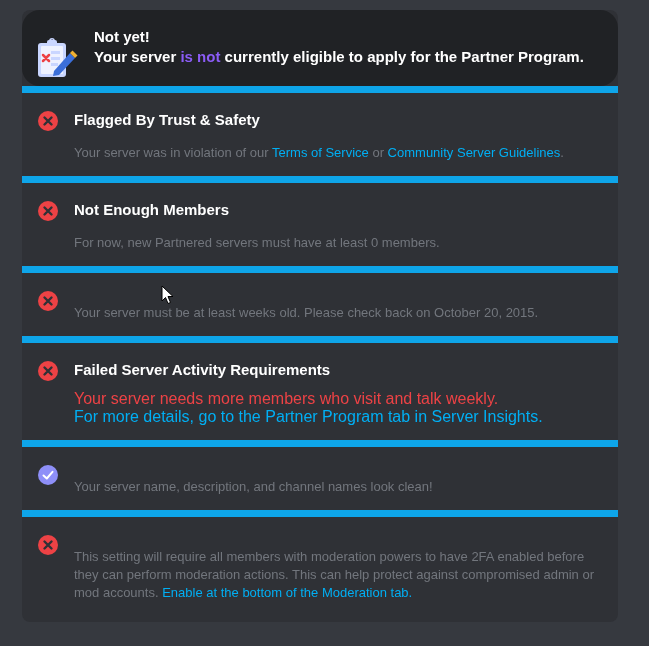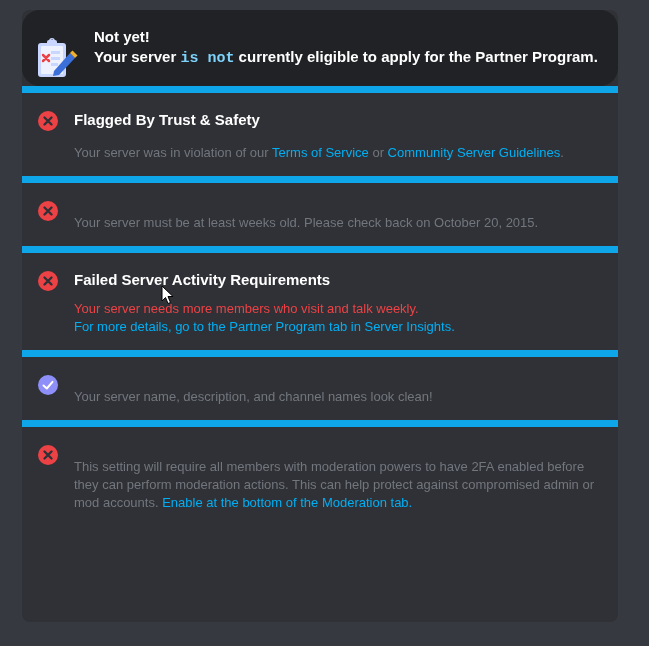--- a/index.html
+++ b/index.html
@@ -14,37 +14,37 @@
     background:#2f3136; border-radius:8px; overflow:hidden;
   }
   .header {
     height:76px; background:#202225; position:relative;border-radius:18px;
   }
   .header .icon { position:absolute; left:14px; top:27px; width:42px; height:42px; }
   .header .text {
     position:absolute; left:72px; top:17px; right:20px;
     color:#ffffff; font-weight:bold; font-size:15px; line-height:20px;
   }
-  .red { color:#7dd3fc;font-family:Liberation Mono, monospace; }
+  .red { color:#8b5cf6; }
   .row {
     position:relative; border-top:7px solid #0ea5e9;
     padding:17px 20px 14px 52px;
   }
   .row:first-of-type { border-top:none; }
   .row .status {
     position:absolute; left:16px; top:18px; width:20px; height:20px;
   }
   .row .title {
     color:#ffffff; font-weight:bold; font-size:15px; line-height:20px;
   }
   .row .desc {
     color:#72767d; font-size:13px; line-height:18px; margin-top:14px;
   }
   .link { color:#00aff4; }
-  .extra { margin-top:10px; font-size:13px; line-height:18px; }
+  .extra { margin-top:10px; font-size:16px; line-height:18px; }
   .extra .err { color:#ed4245; }
   .cursor { position:absolute; left:161px; top:285px; width:13px; height:20px; }
 </style>
 </head>
 <body>
 
 <div class="card">
   <div class="header">
     <svg class="icon" viewBox="0 0 42 42">
       <rect x="2" y="6" width="28" height="34" rx="3" fill="#c9d6ff"></rect>
@@ -66,20 +66,28 @@
 
   <div class="row">
     <svg class="status" viewBox="0 0 20 20">
         <circle cx="10" cy="10" r="10" fill="#ed4245"></circle>
         <path d="M6.5 6.5 L13.5 13.5 M13.5 6.5 L6.5 13.5" stroke="#2f3136" stroke-width="2.4" stroke-linecap="round"></path>
       </svg>
     <div class="title">Flagged By Trust &amp; Safety</div>
     <div class="desc"><span>Your server was in violation of our </span><span class="link">Terms of Service</span><span> or </span><span class="link">Community Server Guidelines</span><span>.</span></div>
   </div>
 
+  <div class="row">
+    <svg class="status" viewBox="0 0 20 20">
+        <circle cx="10" cy="10" r="10" fill="#ed4245"></circle>
+        <path d="M6.5 6.5 L13.5 13.5 M13.5 6.5 L6.5 13.5" stroke="#2f3136" stroke-width="2.4" stroke-linecap="round"></path>
+      </svg>
+    <div class="title">Not Enough Members</div>
+    <div class="desc">For now, new Partnered servers must have at least 0 members.</div>
+  </div>
 
   <div class="row">
     <svg class="status" viewBox="0 0 20 20">
         <circle cx="10" cy="10" r="10" fill="#ed4245"></circle>
         <path d="M6.5 6.5 L13.5 13.5 M13.5 6.5 L6.5 13.5" stroke="#2f3136" stroke-width="2.4" stroke-linecap="round"></path>
       </svg>
     <div class="desc">Your server must be at least weeks old. Please check back on October 20, 2015.</div>
   </div>
 
   <div class="row">

